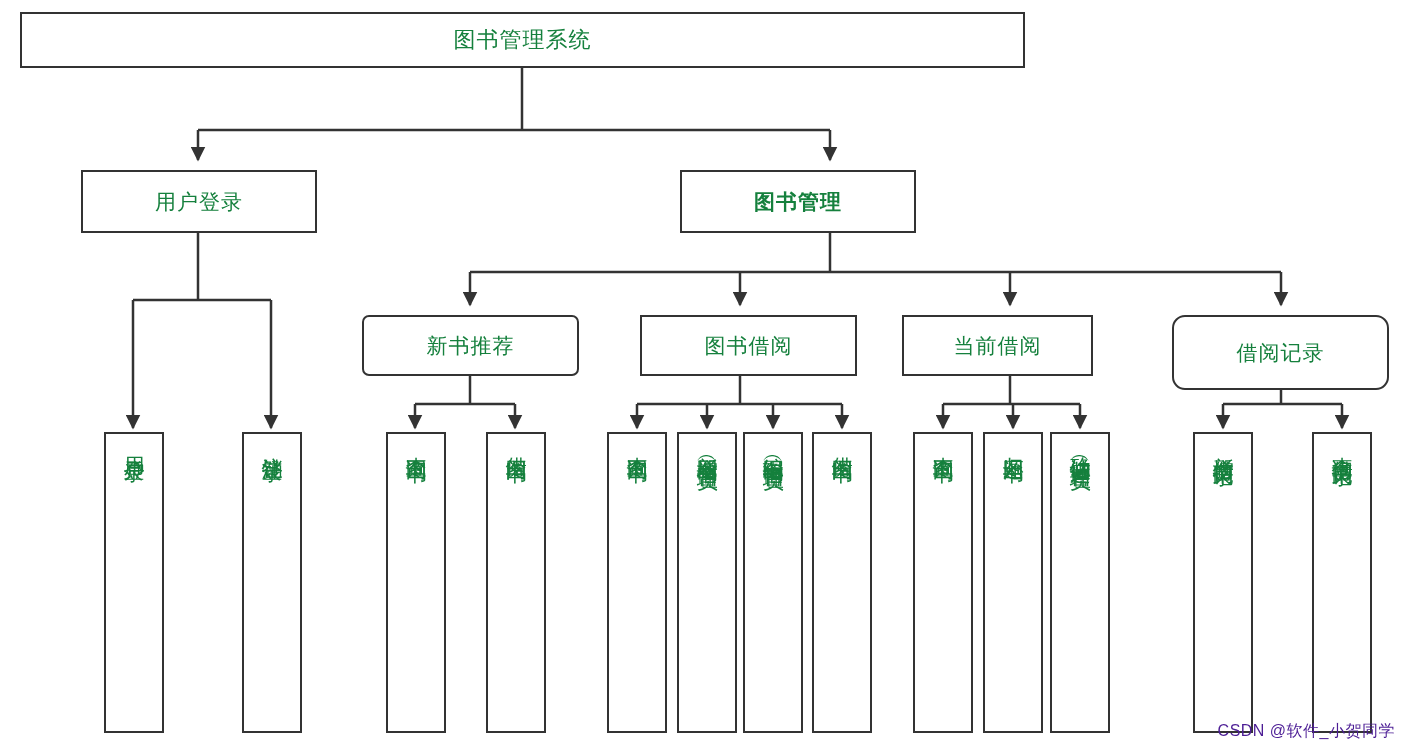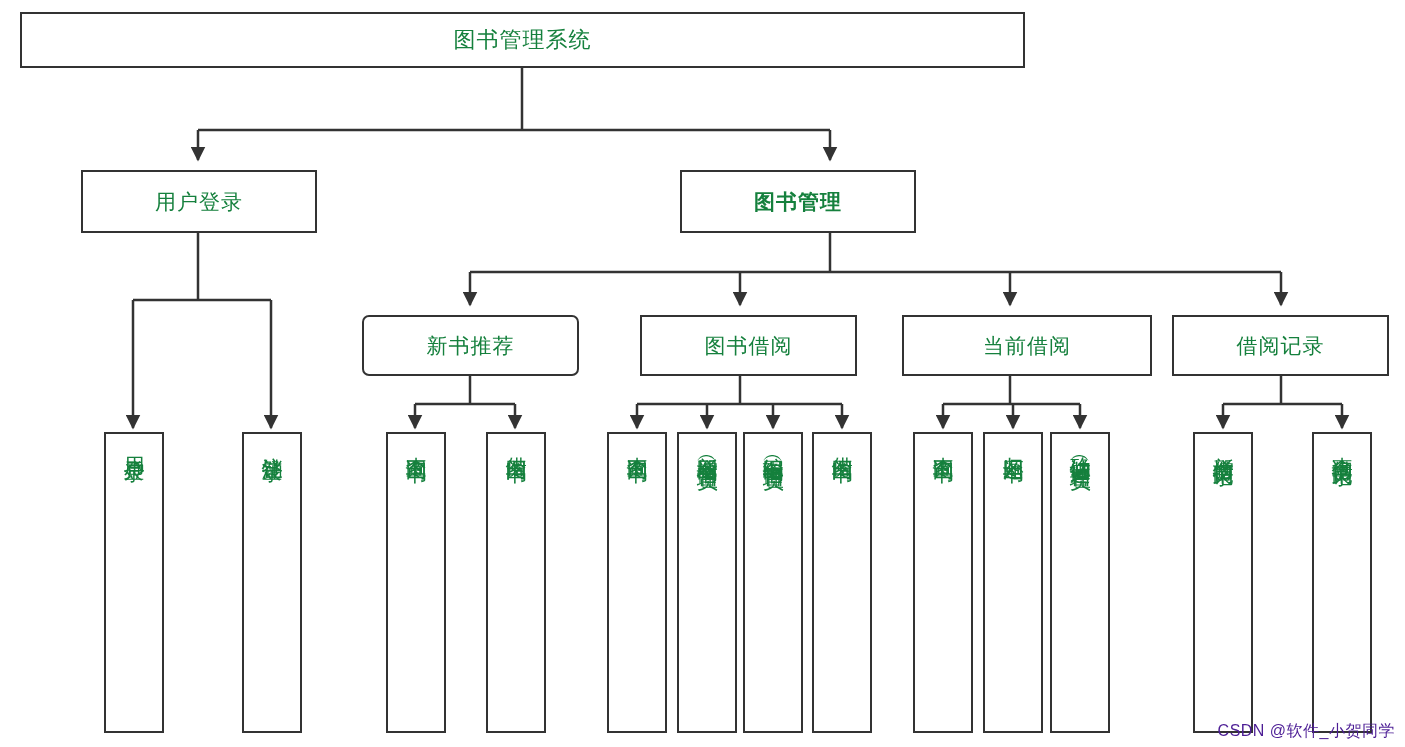--- a/index.html
+++ b/index.html
@@ -133,24 +133,24 @@
   <div class="node" style="left:680px; top:170px; width:236px; height:63px;font-weight:bold;">
     <span class="lbl">图书管理</span>
   </div>
 
   <div class="node" style="left:362px; top:315px; width:217px; height:61px;border-radius:7px;">
     <span class="lbl">新书推荐</span>
   </div>
   <div class="node" style="left:632px; top:315px; width:217px; height:61px;margin-left:8px;">
     <span class="lbl">图书借阅</span>
   </div>
-  <div class="node" style="left:902px; top:315px; width:250px; height:61px;">
+  <div class="node" style="left:902px; top:315px; width:191px; height:61px;">
     <span class="lbl">当前借阅</span>
   </div>
-  <div class="node" style="left:1172px; top:315px; width:217px; height:61px;">
+  <div class="node" style="left:1172px; top:315px; width:217px; height:75px;border-radius:13px;">
     <span class="lbl">借阅记录</span>
   </div>
 
   <div class="node leaf" style="left:104px; top:432px; width:60px; height:301px;">
     <span class="lbl">用户登录</span>
   </div>
   <div class="node leaf" style="left:242px; top:432px; width:60px; height:301px;">
     <span class="lbl">注销登录</span>
   </div>
 

